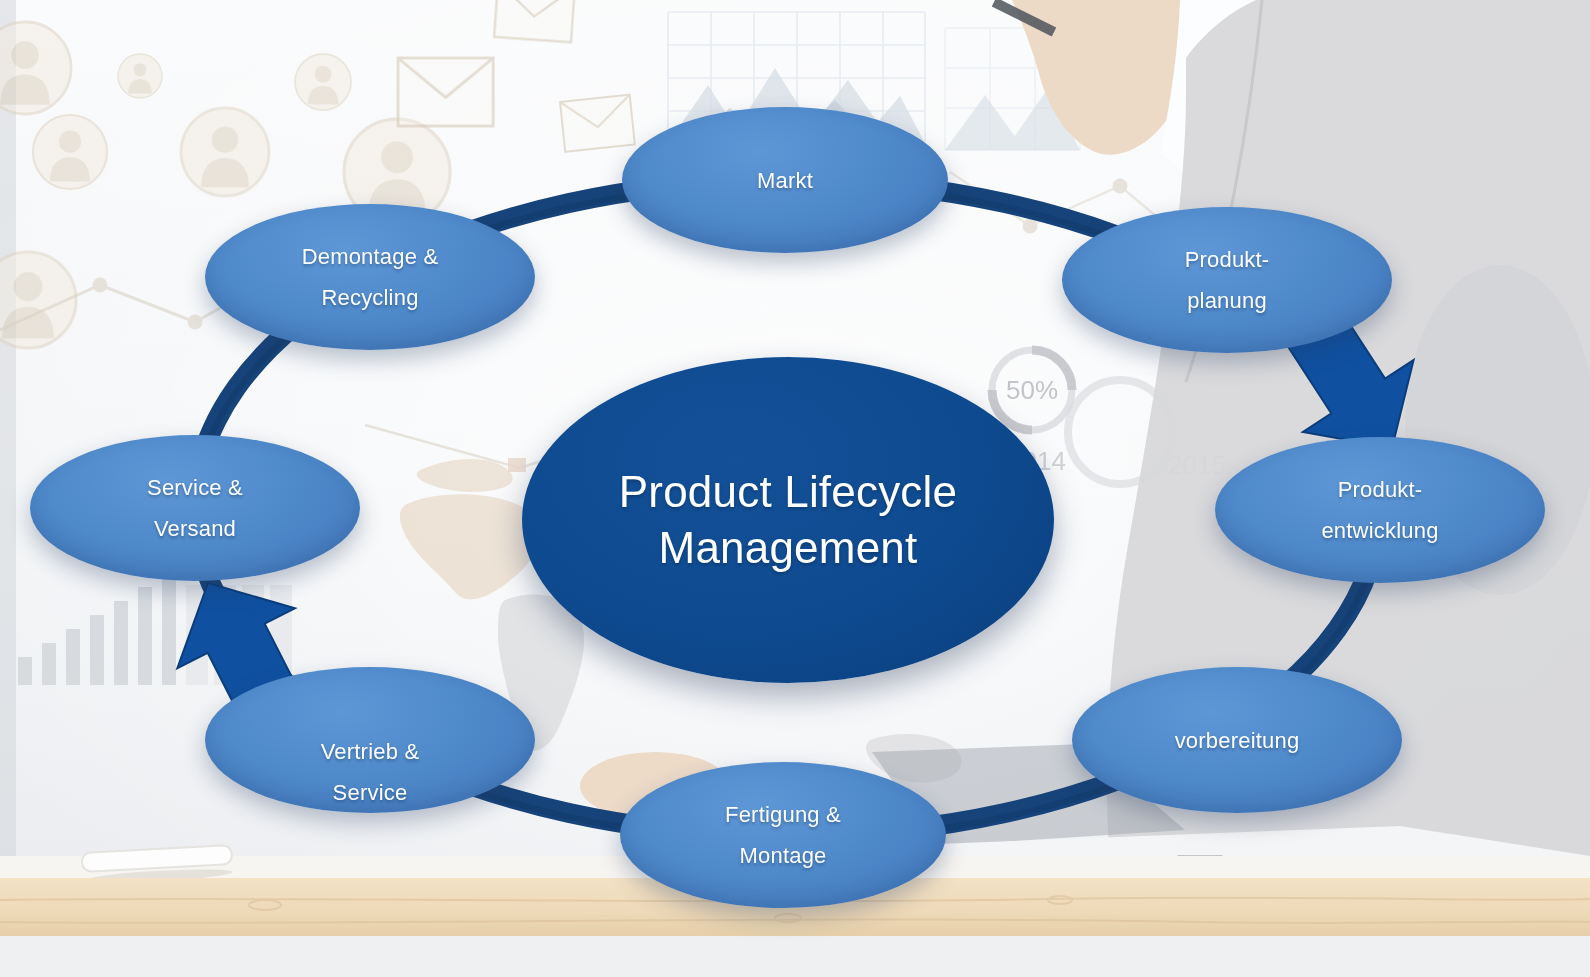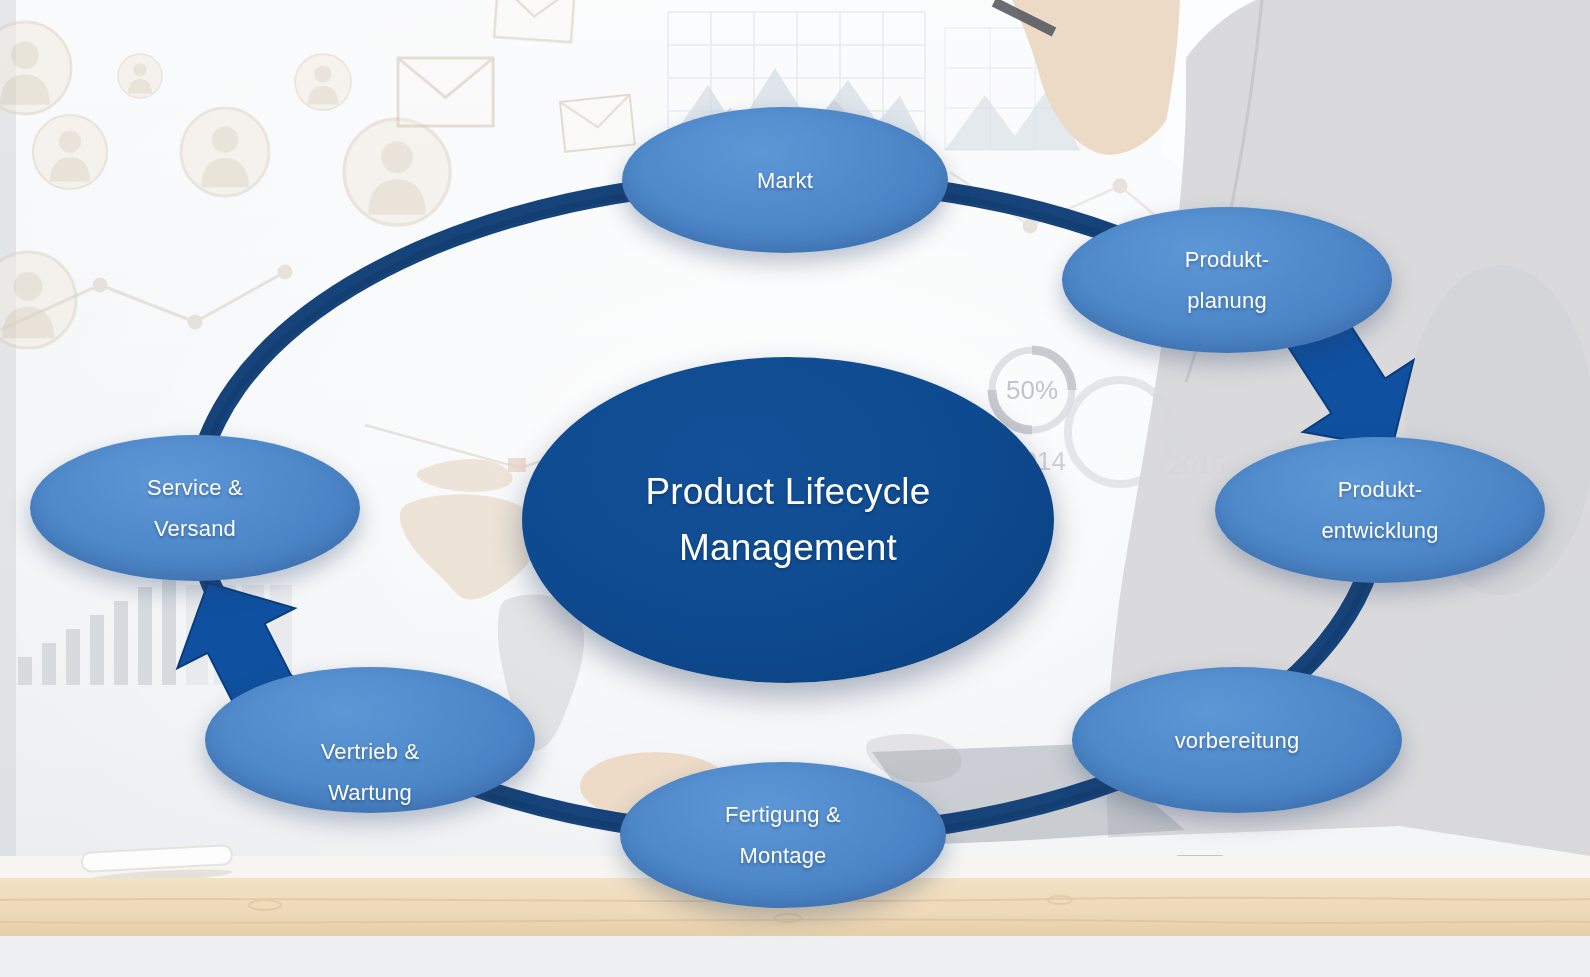--- a/index.html
+++ b/index.html
@@ -14,21 +14,21 @@
     background:radial-gradient(ellipse at 42% 30%, #5e97d6 0%, #4e89ca 48%, #4379bc 100%);
     box-shadow:0 10px 22px rgba(35,60,95,.30), inset 0 -8px 18px rgba(20,50,100,.18);
     display:flex;flex-direction:column;align-items:center;justify-content:center;
     color:#fff;font-size:22px;line-height:41px;text-align:center;
     text-shadow:0 2px 3px rgba(10,30,60,.35);
     letter-spacing:.2px;
   }
   .node--center{
     z-index:2;width:532px;height:326px;
     background:radial-gradient(ellipse at 40% 32%, #135097 0%, #0e4a8f 55%, #0a3e7c 100%);
-    font-size:37px;line-height:56px;
+    font-size:44px;line-height:56px;
     box-shadow:0 14px 30px rgba(25,45,80,.35);
   }
   .node .l{display:block;}
 </style>
 </head>
 <body>
 
 <div id="stage">
 
   <svg id="bg-svg" width="1590" height="977" viewBox="0 0 1590 977">
@@ -202,27 +202,31 @@
     <span class="l">vorbereitung</span>
   </div>
 
   <div class="node" style="left:620px;top:762px;width:326px;text-align:center;">
     <span class="l">Fertigung &amp;</span>
     <span class="l">Montage</span>
   </div>
 
   <div class="node" style="left:205px;top:667px;justify-content:flex-end;">
     <span class="l">Vertrieb &amp;</span>
-    <span class="l">Wartung</span>
+    <span class="l">Service</span>
   </div>
 
   <div class="node" style="left:30px;top:435px;">
     <span class="l">Service &amp;</span>
     <span class="l">Versand</span>
   </div>
 
+  <div class="node" style="left:205px;top:204px;">
+    <span class="l">Demontage &amp;</span>
+    <span class="l">Recycling</span>
+  </div>
 
   <div class="node node--center" style="left:522px;top:357px;">
     <span class="l">Product Lifecycle</span>
     <span class="l">Management</span>
   </div>
 
 </div>
 
 </body></html>

